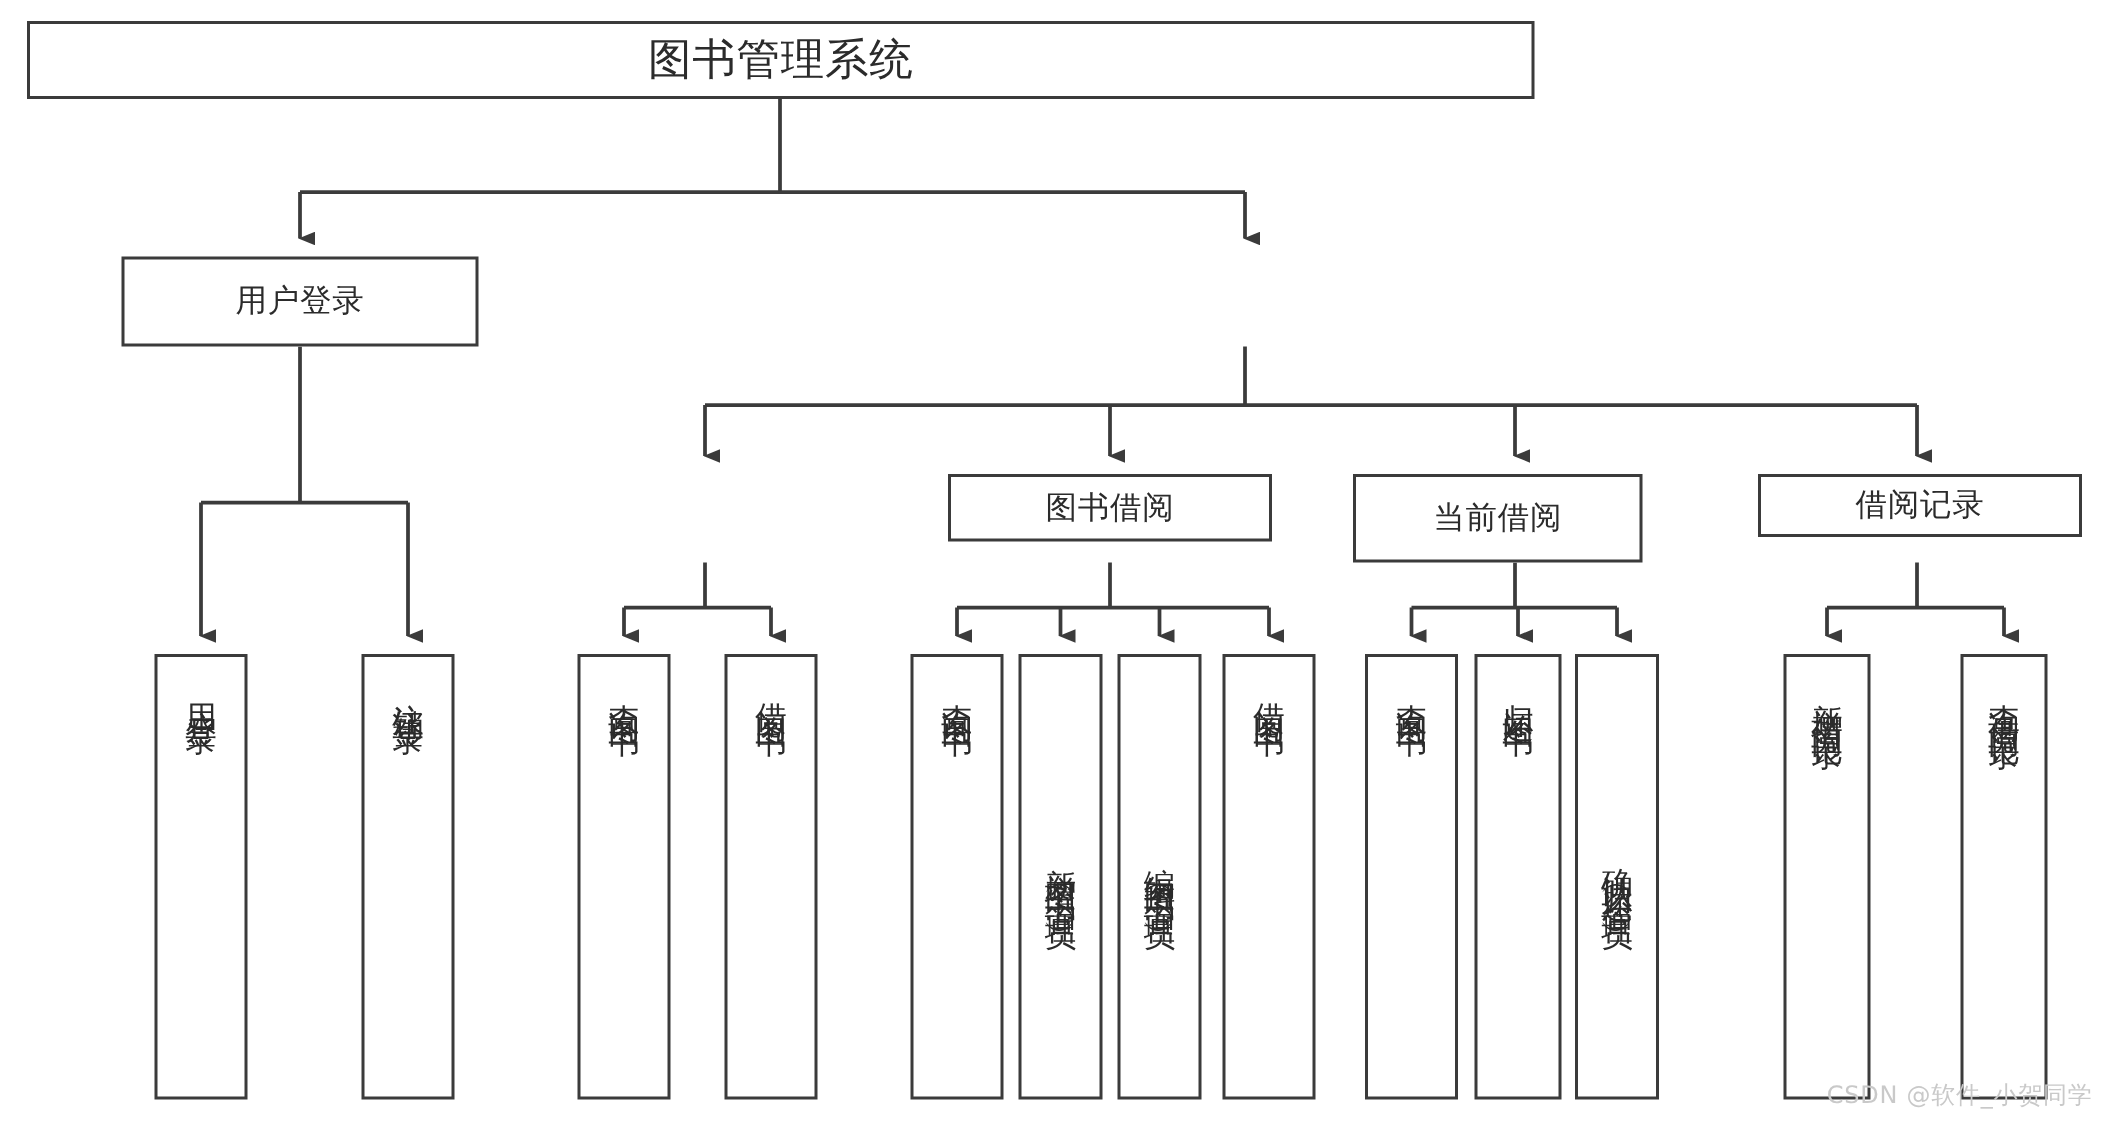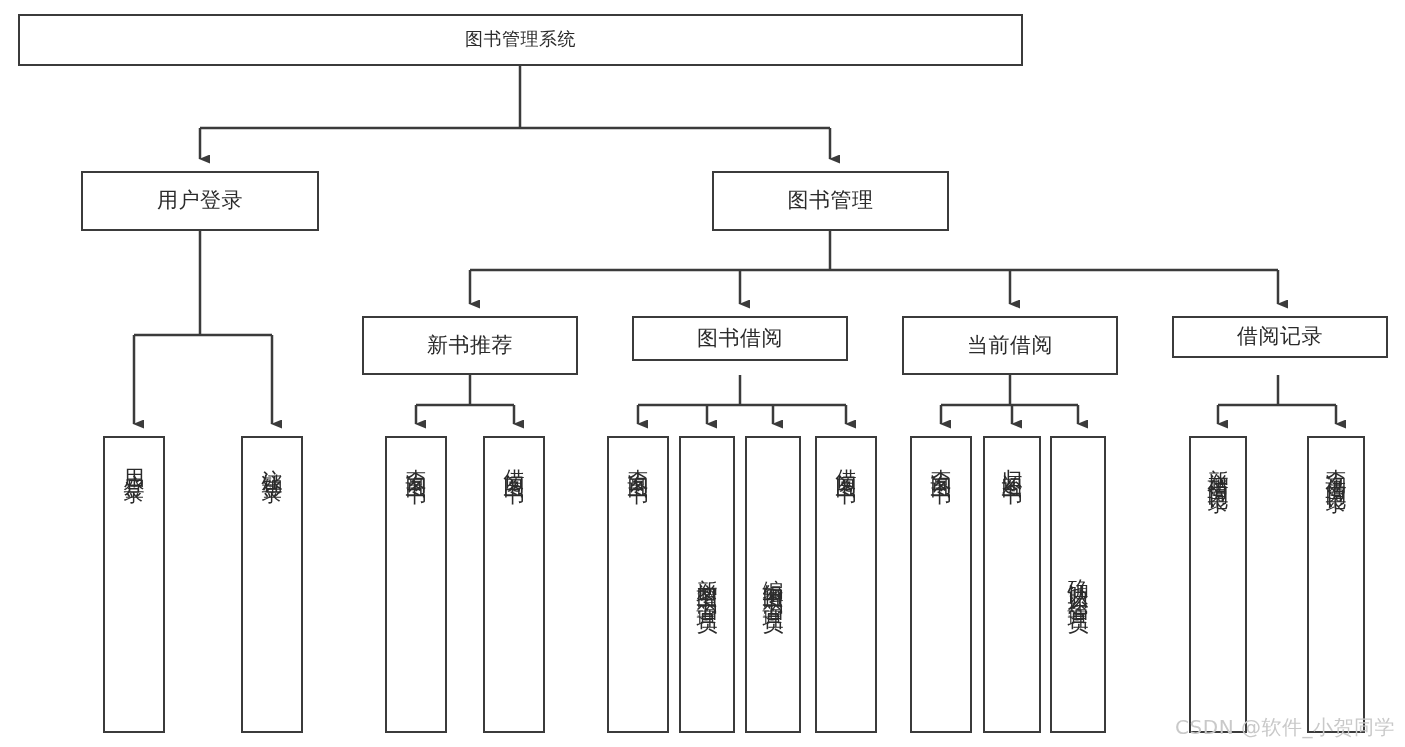--- a/index.html
+++ b/index.html
@@ -37,22 +37,21 @@
     color: #2b2b2b;
     text-align: center;
     z-index: 2;
   }
   .node.horiz {
     font-size: 21px;
     line-height: 1.1;
     letter-spacing: 0.5px;
   }
   .node.root {
-    font-size: 18px;
-    font-family: Liberation Serif, serif;
+    font-size: 29px;
   }
   .node.vert {
     align-items: flex-start;
     justify-content: center;
     padding-top: 14px;
   }
   .node.vert .vtext {
     writing-mode: vertical-rl;
     text-orientation: upright;
     font-size: 21px;
@@ -62,21 +61,21 @@
     color: #2b2b2b;
   }
   .node.vert.centered {
     align-items: center;
     padding-top: 0;
   }
   #watermark {
     position: absolute;
     right: 10px;
     bottom: 6px;
-    font-size: 20px;
+    font-size: 16px;
     color: #c9c9c9;
     letter-spacing: 0.5px;
     z-index: 5;
     white-space: nowrap;
   }
 </style>
 </head>
 <body>
 
 <div id="canvas">
@@ -124,31 +123,25 @@
       </g>
   </svg>
 
   <div class="node root horiz" style="left: 18px; top: 14px; width: 1005px; height: 52px;">
     <span>图书管理系统</span>
   </div>
 
   <div class="node horiz" style="left: 81px; top: 171px; width: 238px; height: 60px;">
     <span>用户登录</span>
   </div>
-  <div class="node horiz" style="left: 712px; top: 171px; width: 237px; height: 60px;">
-    <span>图书管理</span>
-  </div>
 
-  <div class="node horiz" style="left: 362px; top: 316px; width: 216px; height: 59px;">
-    <span>新书推荐</span>
-  </div>
   <div class="node horiz" style="left: 632px; top: 316px; width: 216px; height: 45px;">
     <span>图书借阅</span>
   </div>
-  <div class="node horiz" style="left: 902px; top: 316px; width: 216px; height: 59px; align-items: center;">
+  <div class="node horiz" style="left: 902px; top: 316px; width: 193px; height: 59px; align-items: center;">
     <span>当前借阅</span>
   </div>
   <div class="node horiz" style="left: 1172px; top: 316px; width: 216px; height: 42px;">
     <span>借阅记录</span>
   </div>
 
   <div class="node vert" style="left: 103px; top: 436px; width: 62px; height: 297px;">
     <span class="vtext">用户登录</span>
   </div>
   <div class="node vert" style="left: 241px; top: 436px; width: 62px; height: 297px;">

